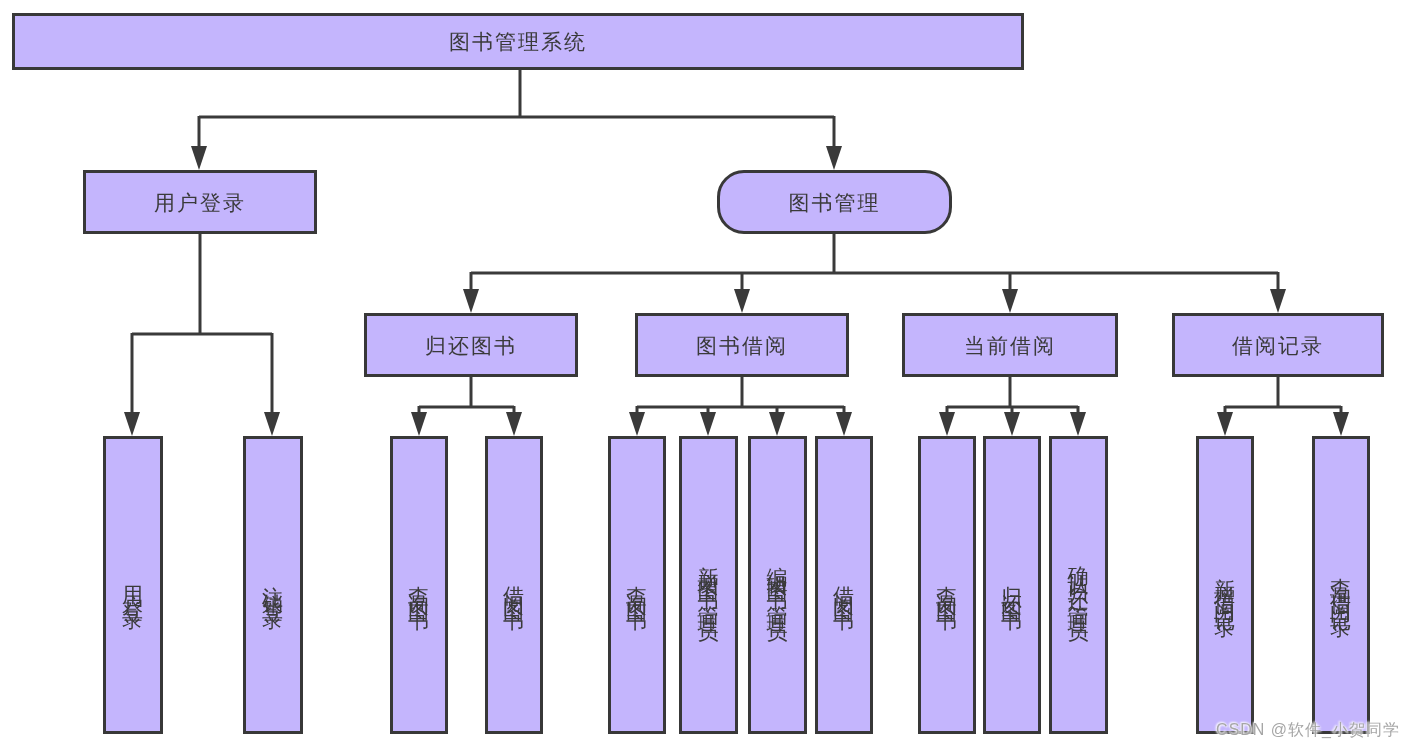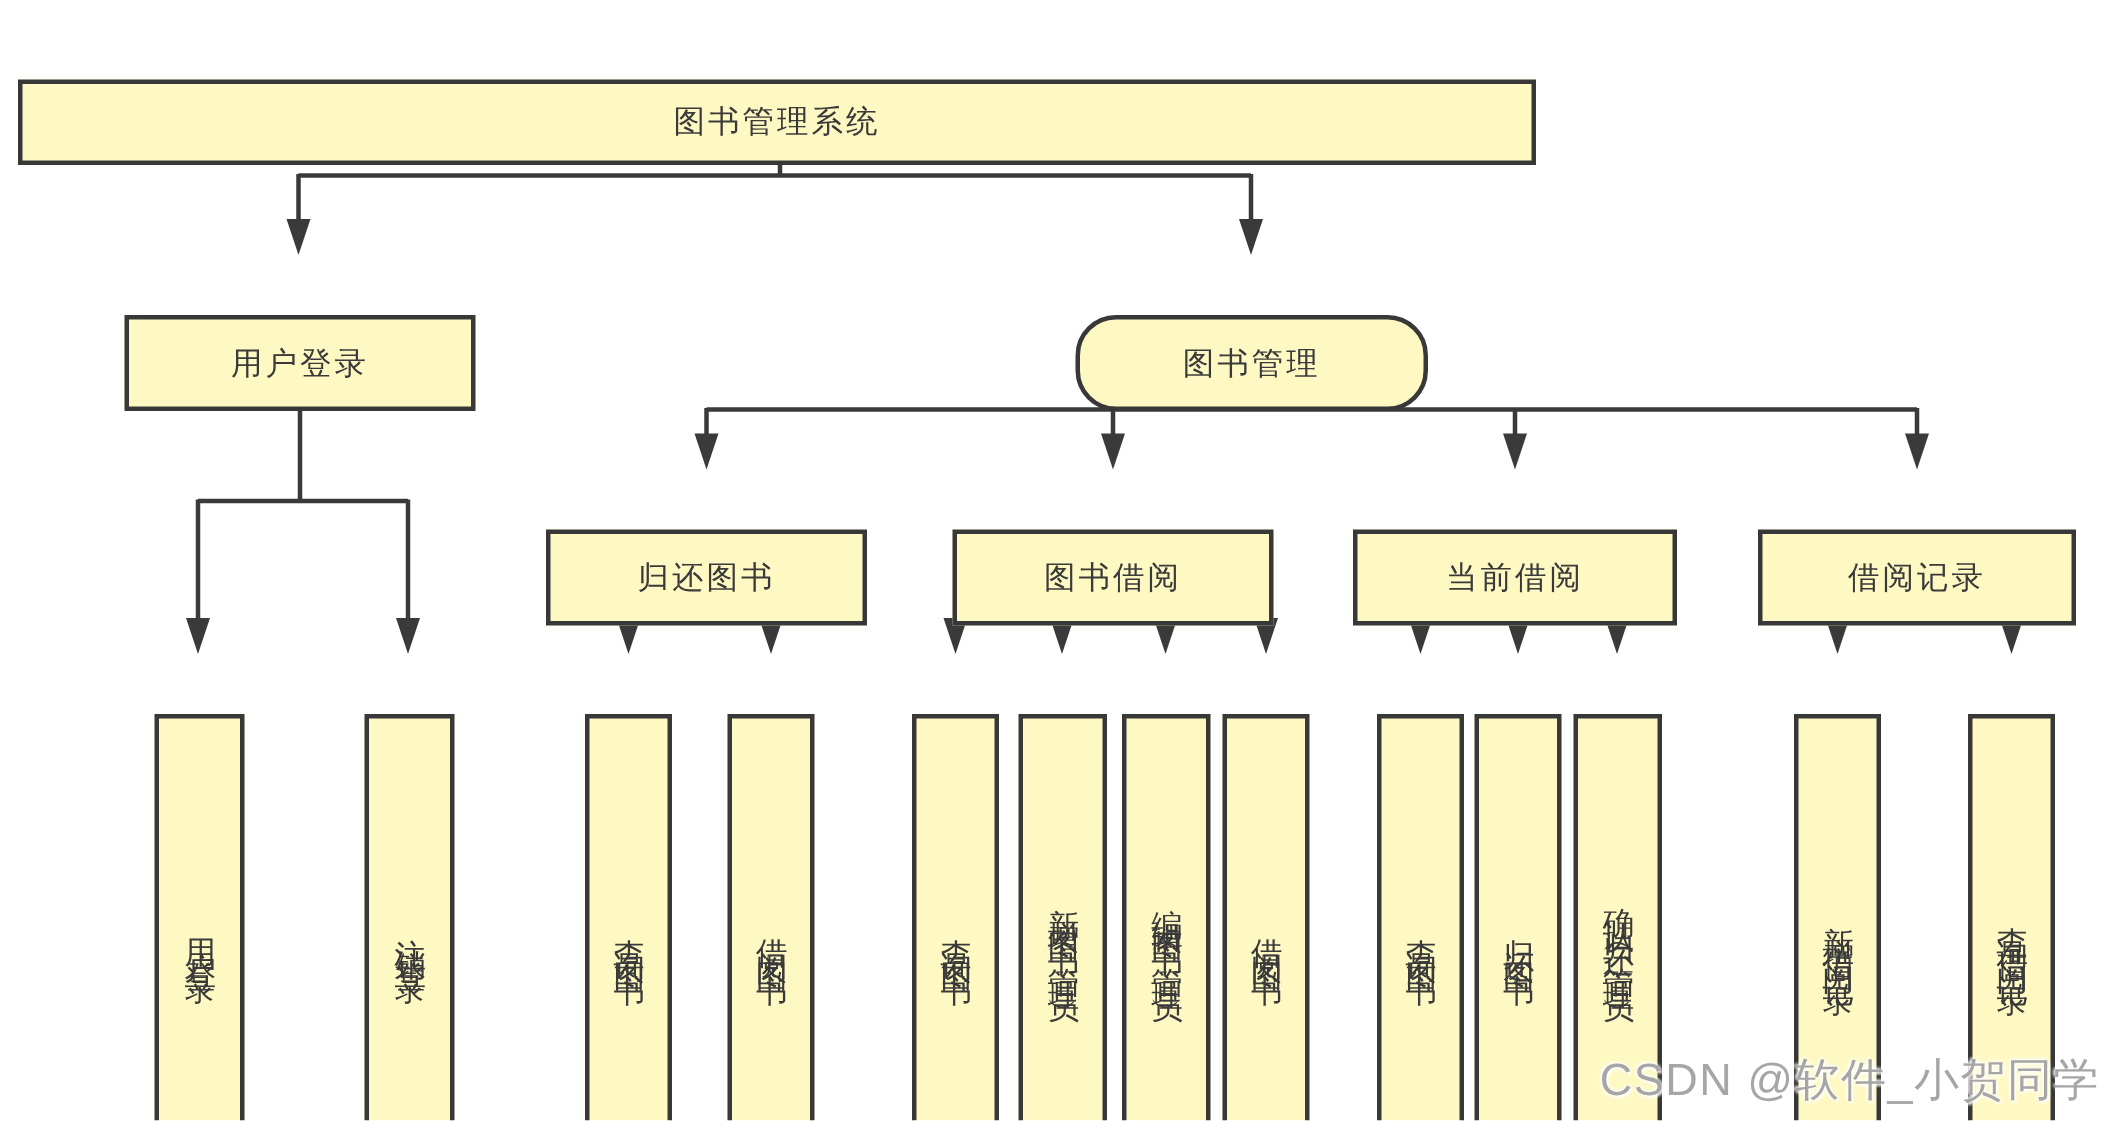--- a/index.html
+++ b/index.html
@@ -14,25 +14,24 @@
   }
   #connectors {
     position: absolute;
     left: 0; top: 0;
     width: 1405px; height: 747px;
   }
   .box {
     position: absolute;
     box-sizing: border-box;
     border: 3px solid #383838;
-    background: #fef9c3;
+    background: #c4b5fd;
     display: flex;
     align-items: center;
     justify-content: center;
-    margin-top: 40px;
   }
   .hlabel {
     font-size: 21px;
     letter-spacing: 2px;
     white-space: nowrap;
     line-height: 1;
   }
   .vtext {
     writing-mode: vertical-rl;
     text-orientation: mixed;
@@ -60,21 +59,21 @@
   #lf-3d { left: 815px; }
   #lf-4a { left: 918px; }
   #lf-4b { left: 983px; }
   #lf-4c { left: 1049px; width: 59px; }
   #lf-5a { left: 1196px; }
   #lf-5b { left: 1312px; }
   #watermark {
     position: absolute;
     right: 5px;
     bottom: 6px;
-    font-size: 30px;
+    font-size: 16px;
     color: #a6a6a6;
     letter-spacing: 1px;
     white-space: nowrap;
     text-shadow: 0 0 3px #ffffff, 1px 1px 2px #ffffff, -1px -1px 2px #ffffff;
     margin-top: 44px;
   }
 </style>
 </head>
 <body>
 

